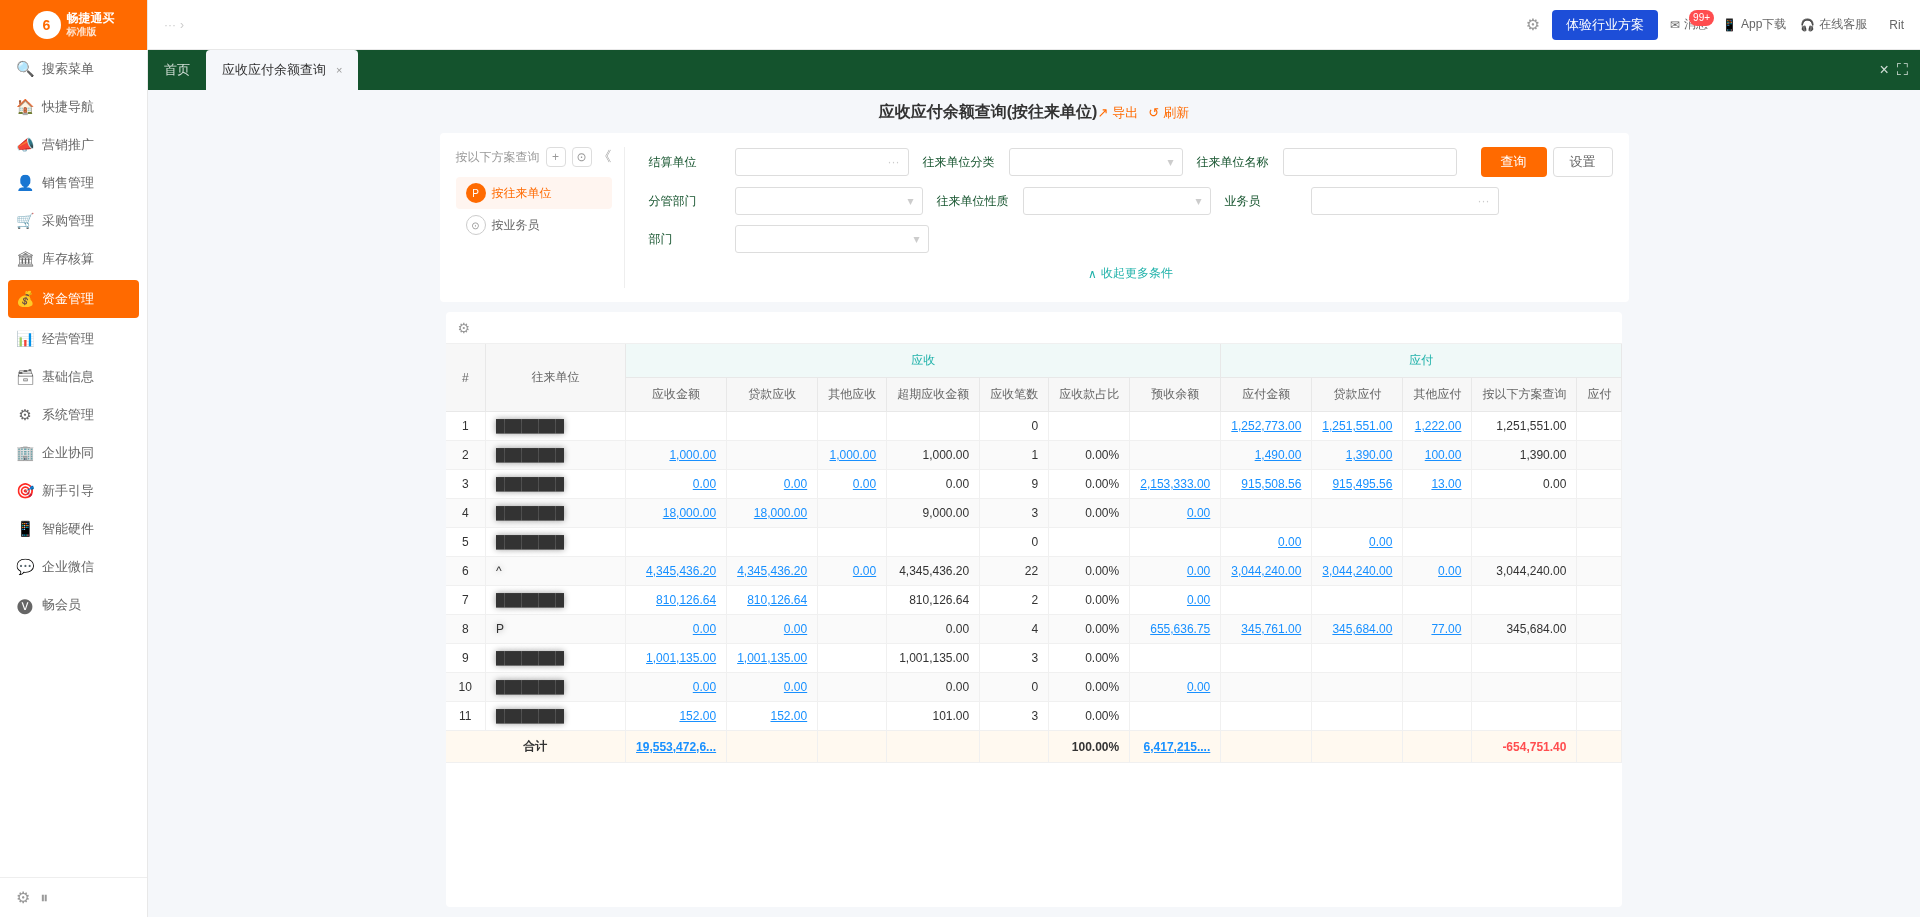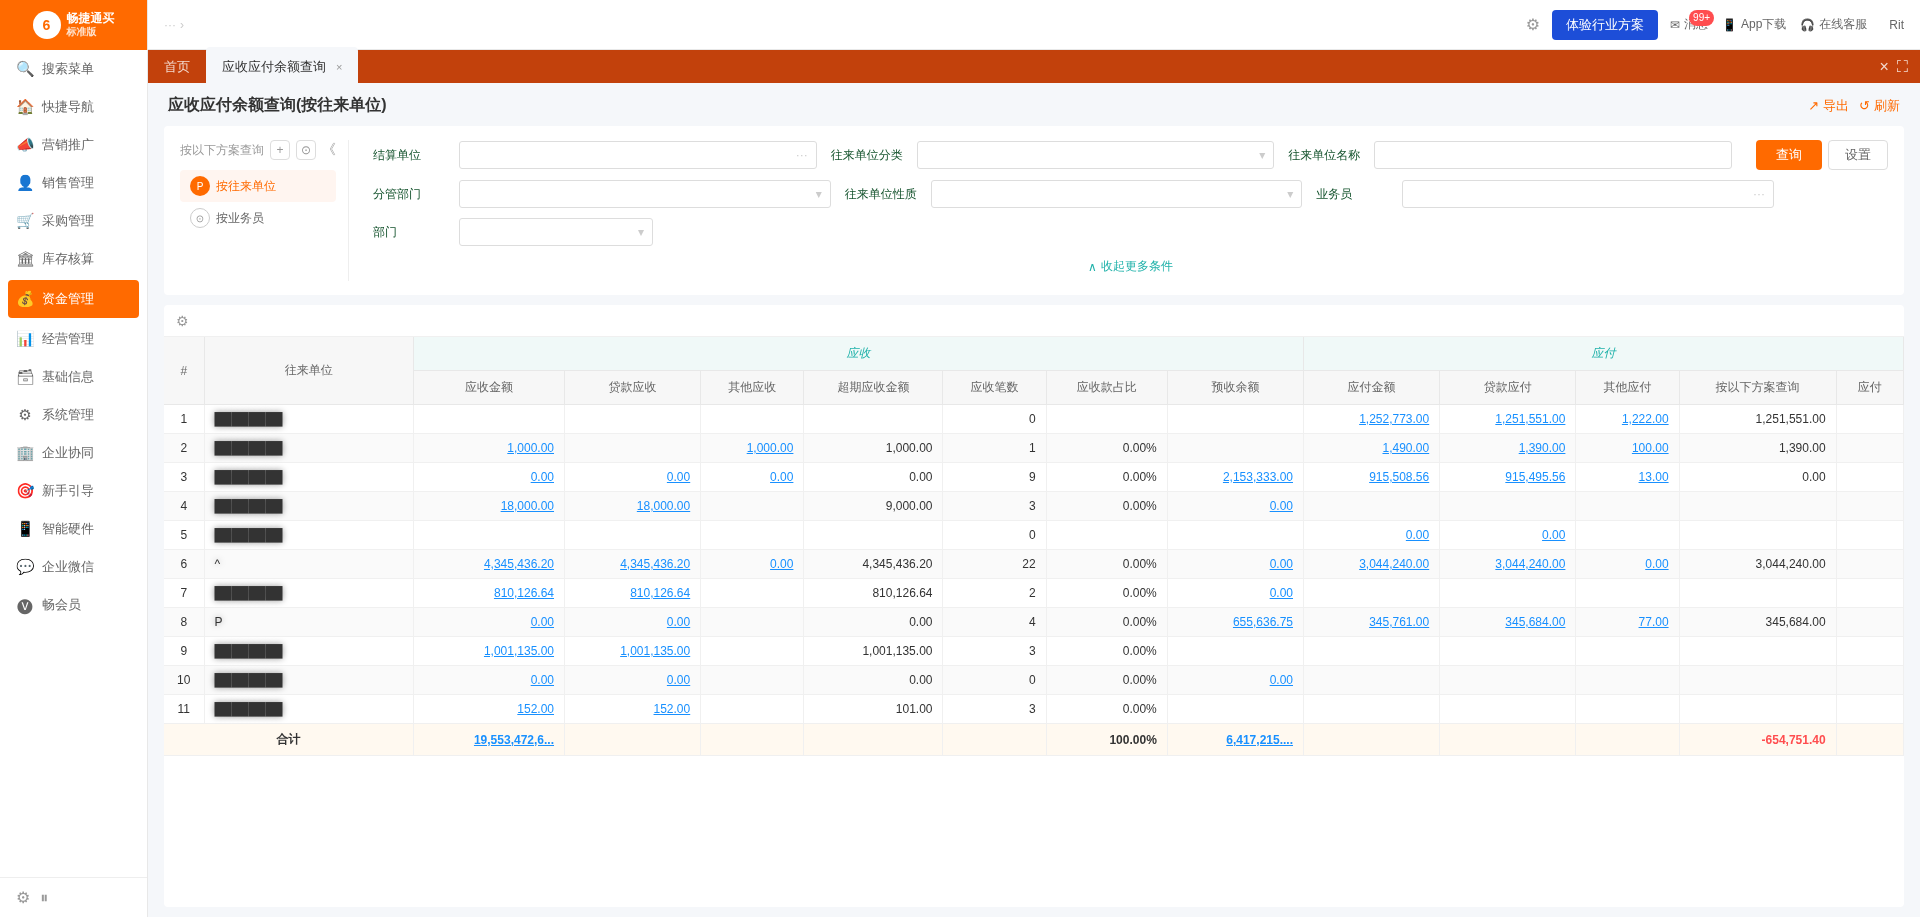--- a/index.html
+++ b/index.html
@@ -52,33 +52,33 @@
       background: #1d4ed8; color: #fff; border: none; border-radius: 4px;
       padding: 6px 14px; cursor: pointer; font-size: 13px;
     }
     .topbar-icons { display: flex; align-items: center; gap: 14px; }
     .topbar-icon-item { display: flex; align-items: center; gap: 4px; color: #666; cursor: pointer; font-size: 12px; position: relative; }
     .badge { background: #ff4d4f; color: #fff; font-size: 10px; border-radius: 8px; padding: 0 4px; min-width: 16px; height: 16px; line-height: 16px; text-align: center; position: absolute; top: -6px; right: -6px; }
     .topbar-user { color: #666; font-size: 12px; margin-left: 8px; }
 
     
     .tabbar {
-      height: 33px; background: #c2410c; display: flex; align-items: center; padding: 0 0;
+      height: 40px; background: #14532d; display: flex; align-items: center; padding: 0 0;
     }
     .tab {
       height: 40px; display: flex; align-items: center; padding: 0 16px;
       cursor: pointer; color: rgba(255,255,255,0.8); font-size: 13px; gap: 6px;
     }
     .tab.active { background: #f5f7fa; color: #333; border-radius: 4px 4px 0 0; }
     .tab .tab-close { color: #999; font-size: 11px; margin-left: 4px; cursor: pointer; }
     .tab-controls { margin-left: auto; display: flex; align-items: center; gap: 8px; padding-right: 12px; }
     .tab-ctrl-btn { color: rgba(255,255,255,0.8); cursor: pointer; font-size: 16px; }
 
     
-    .content { flex: 1; background: #f5f7fa; overflow: hidden; display: flex; flex-direction: column; }
+    .content { flex: 1; background: #f5f7fa; overflow: hidden; display: flex; flex-direction: column; align-items: center; }
 
     
     .page-header {
       background: #f5f7fa; padding: 12px 20px 0; display: flex; align-items: center; justify-content: space-between;
     }
     .page-title { font-size: 16px; font-weight: bold; color: #333; }
     .page-header-actions { display: flex; gap: 10px; }
     .header-btn { background: none; border: none; cursor: pointer; color: #ff6a00; font-size: 13px; display: flex; align-items: center; gap: 4px; }
 
     
@@ -117,21 +117,21 @@
     .table-container { flex: 1; margin: 0 16px 10px; background: #fff; border-radius: 4px; overflow: hidden; display: flex; flex-direction: column; }
     .table-settings-row { height: 32px; display: flex; align-items: center; padding: 0 12px; border-bottom: 1px solid #f0f0f0; }
     .table-settings-icon { color: #999; cursor: pointer; font-size: 14px; }
 
     .data-table { width: 100%; border-collapse: collapse; font-size: 12px; }
     .data-table thead tr { background: #f7f7f7; }
     .data-table th {
       padding: 8px 10px; text-align: center; color: #666; font-weight: normal;
       border-bottom: 1px solid #e8e8e8; border-right: 1px solid #e8e8e8; white-space: nowrap;
     }
-    .data-table th.group-header { background: #f0f9f8; color: #20b2aa; border-bottom: 1px solid #e8e8e8; font-style: italic; }
+    .data-table th.group-header { background: #f0f9f8; color: #20b2aa; border-bottom: 1px solid #e8e8e8; }
     .data-table td {
       padding: 7px 10px; text-align: center; border-bottom: 1px solid #f0f0f0;
       border-right: 1px solid #f0f0f0; white-space: nowrap; color: #333;
     }
     .data-table td.link-cell { color: #1890ff; text-decoration: underline; cursor: pointer; }
     .data-table td.num-cell { text-align: right; }
     .data-table td.name-cell { text-align: left; }
     .data-table tbody tr:nth-child(even) { background: #fafafa; }
 
     

